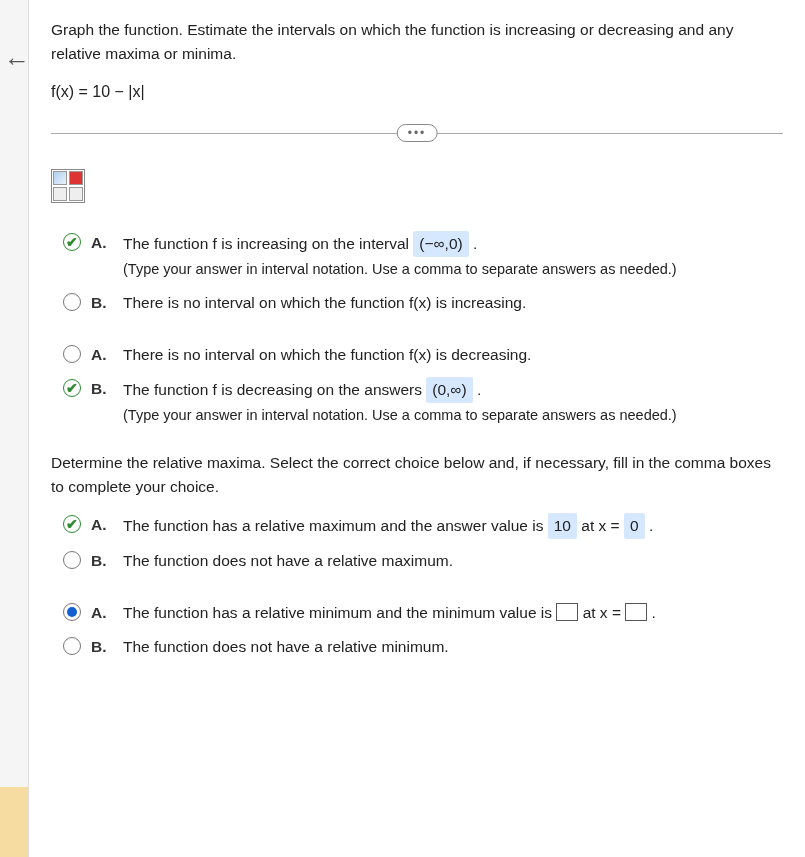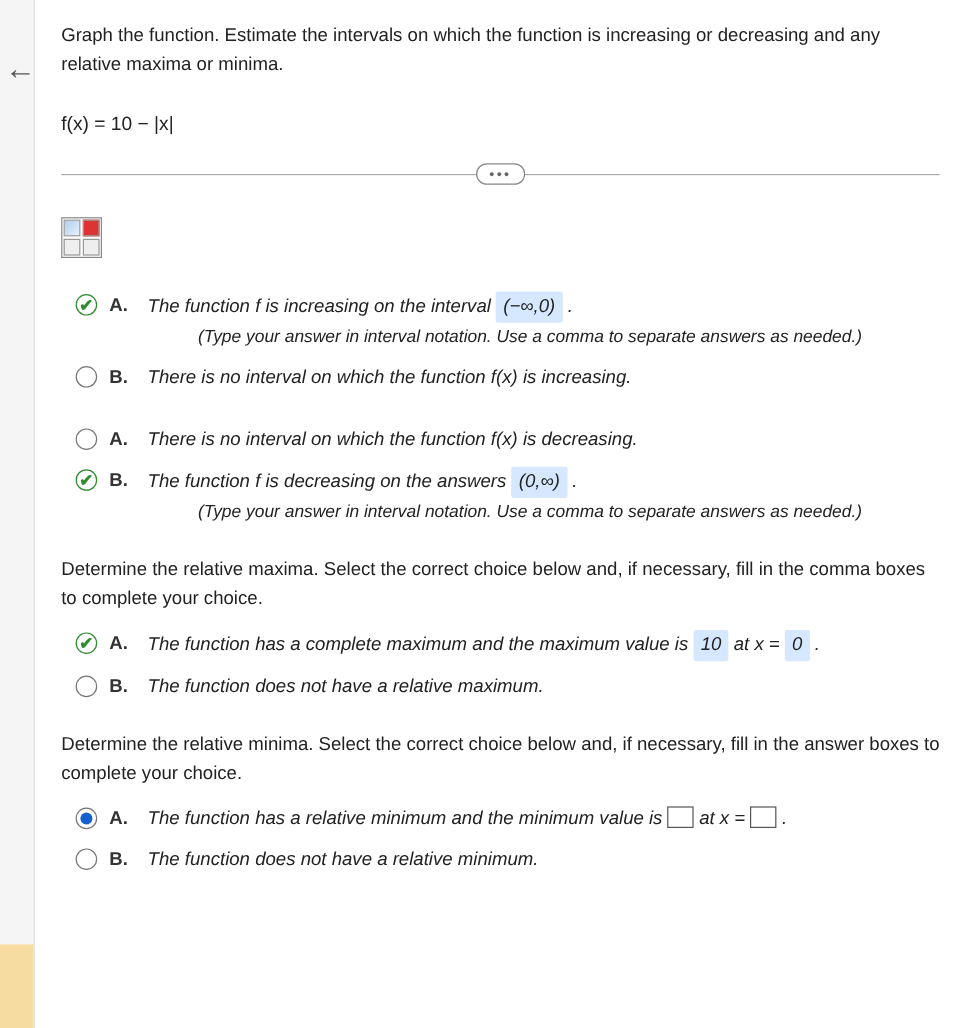--- a/index.html
+++ b/index.html
@@ -24,21 +24,21 @@
     background: #fff;
     margin-left: 28px;
     border-left: 1px solid #ddd;
     padding: 18px 22px 18px 22px;
     min-height: 857px;
     font-size: 15.5px;
     line-height: 1.55;
     position: relative;
   }
   .prompt { }
-  .equation { margin: 26px 0 18px 0; font-size: 16px; }
+  .equation { margin: 14px 0 18px 0; font-size: 16px; }
   .divider-row {
     position: relative;
     height: 20px;
     margin: 8px 0 22px 0;
   }
   .divider-line {
     position: absolute;
     left: 0; right: 0; top: 50%;
     border-top: 1px solid #aaa;
   }
@@ -97,22 +97,22 @@
   }
   .choice-control.selected-dot::after{
     content:"";
     position:absolute;
     left:3px; top:3px; right:3px; bottom:3px;
     background:#1460d1;
     border-radius:50%;
   }
   .choice-control.checked{ border-color:#2e8b2e; }
   .choice-label { font-weight: bold; color:#333; width:22px; flex-shrink:0; }
-  .choice-body { flex:1;font-style:italic; }
-  .hint { font-size:14.5px;margin-left:42px; }
+  .choice-body { flex:1; }
+  .hint { font-size:14.5px; }
   .answer-chip {
     background:#d6e8ff;
     padding: 1px 6px;
     border-radius: 2px;
     display:inline-block;
   }
   .answer-box {
     display:inline-block;
     width:22px; height:18px;
     border:1px solid #555;
@@ -192,38 +192,37 @@
 
   <div class="section-gap"></div>
 
   
   <div class="instruction">Determine the relative maxima. Select the correct choice below and, if necessary, fill in the comma boxes to complete your choice.</div>
 
   <div class="choice-row">
     <div class="choice-control checked"></div>
     <div class="choice-label">A.</div>
     <div class="choice-body">
-      <span>The function has a complete maximum and the maximum value is </span>
+      <span>The function has a relative maximum and the answer value is </span>
       <span class="answer-chip">10</span>
       <span> at x = </span>
       <span class="answer-chip">0</span>
       <span> .</span>
     </div>
   </div>
 
   <div class="choice-row">
     <div class="choice-control"></div>
     <div class="choice-label">B.</div>
     <div class="choice-body">The function does not have a relative maximum.</div>
   </div>
 
   <div class="section-gap"></div>
 
   
-  <div class="instruction">Determine the relative minima. Select the correct choice below and, if necessary, fill in the answer boxes to complete your choice.</div>
 
   <div class="choice-row">
     <div class="choice-control selected-dot"></div>
     <div class="choice-label">A.</div>
     <div class="choice-body">
       <span>The function has a relative minimum and the minimum value is </span>
       <span class="answer-box"></span>
       <span> at x = </span>
       <span class="answer-box"></span>
       <span>.</span>

